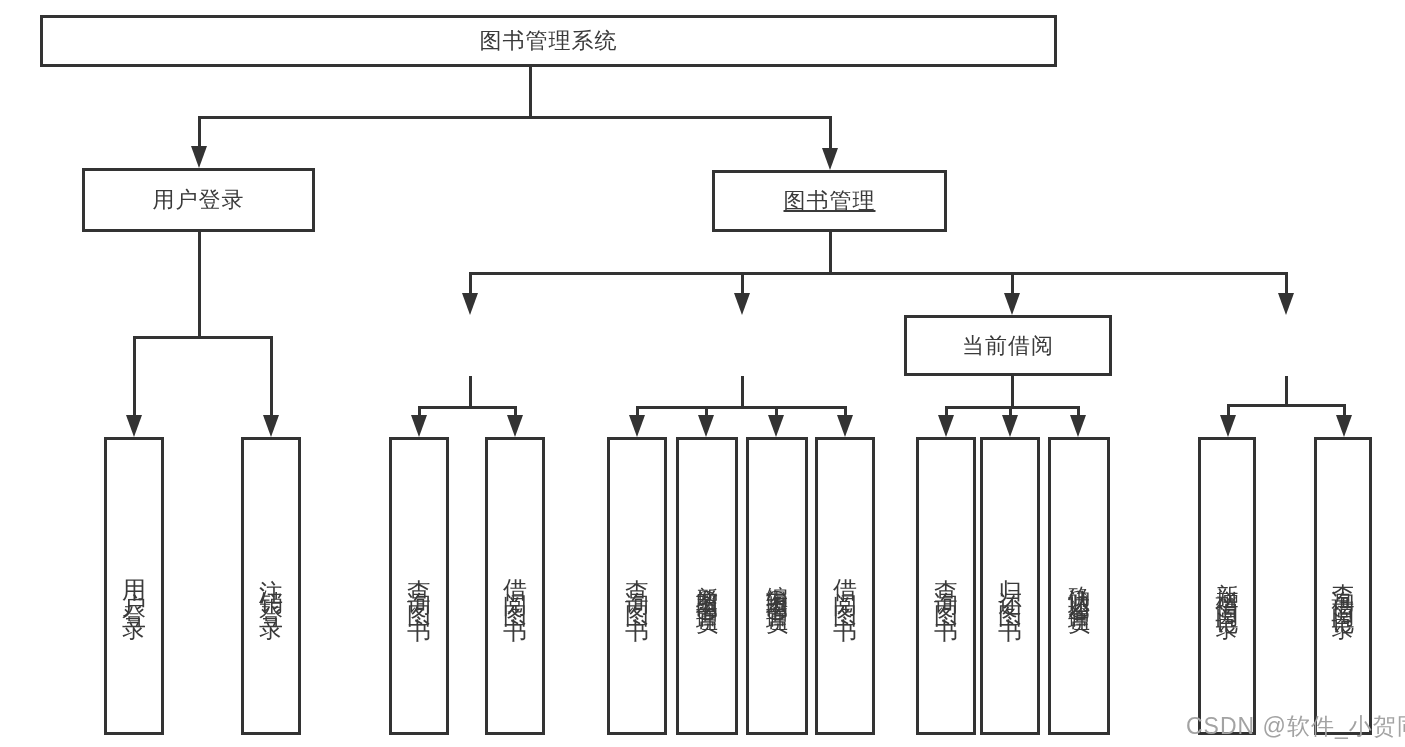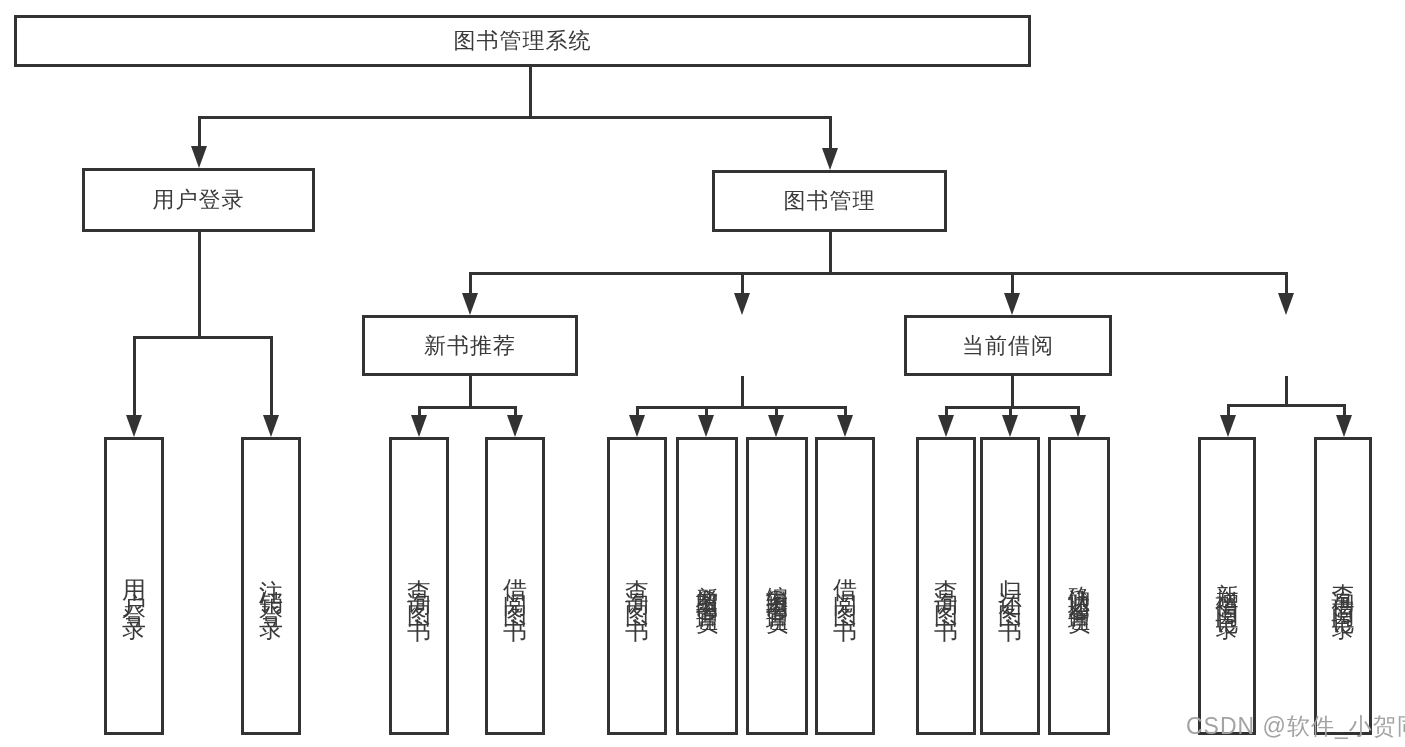--- a/index.html
+++ b/index.html
@@ -44,31 +44,28 @@
     letter-spacing:1px;
     white-space:nowrap;
     z-index:5;
   }
 </style>
 </head>
 <body>
 
 <div class="canvas" style="--line: #333333; --wm: #a3a3a3;">
   <div class="watermark">CSDN @软件_小贺同学</div>
-<div class="node h" style="left: 14px; top: 15px; width: 1017px; height: 52px;">
+<div class="node h" style="left: 40px; top: 15px; width: 1017px; height: 52px;">
       <span class="lbl">图书管理系统</span>
     </div>
     <div class="node h" style="left: 82px; top: 168px; width: 233px; height: 64px;">
       <span class="lbl">用户登录</span>
     </div>
-    <div class="node h" style="left: 712px; top: 170px; width: 235px; height: 62px;">
+    <div class="node h" style="left: 712px; top: 170px; width: 235px; height: 62px; text-decoration: underline;">
       <span class="lbl">图书管理</span>
-    </div>
-    <div class="node h" style="left: 362px; top: 315px; width: 216px; height: 61px;">
-      <span class="lbl">新书推荐</span>
     </div>
     <div class="node h" style="left: 904px; top: 315px; width: 208px; height: 61px;">
       <span class="lbl">当前借阅</span>
     </div>
     <div class="node v" style="left: 104px; top: 437px; width: 60px; height: 298px;">
       <span class="lbl" style="font-size: 24px; letter-spacing: 13px;">用户登录</span>
     </div>
     <div class="node v" style="left: 241px; top: 437px; width: 60px; height: 298px;">
       <span class="lbl" style="font-size: 24px; letter-spacing: 13px;">注销登录</span>
     </div>

